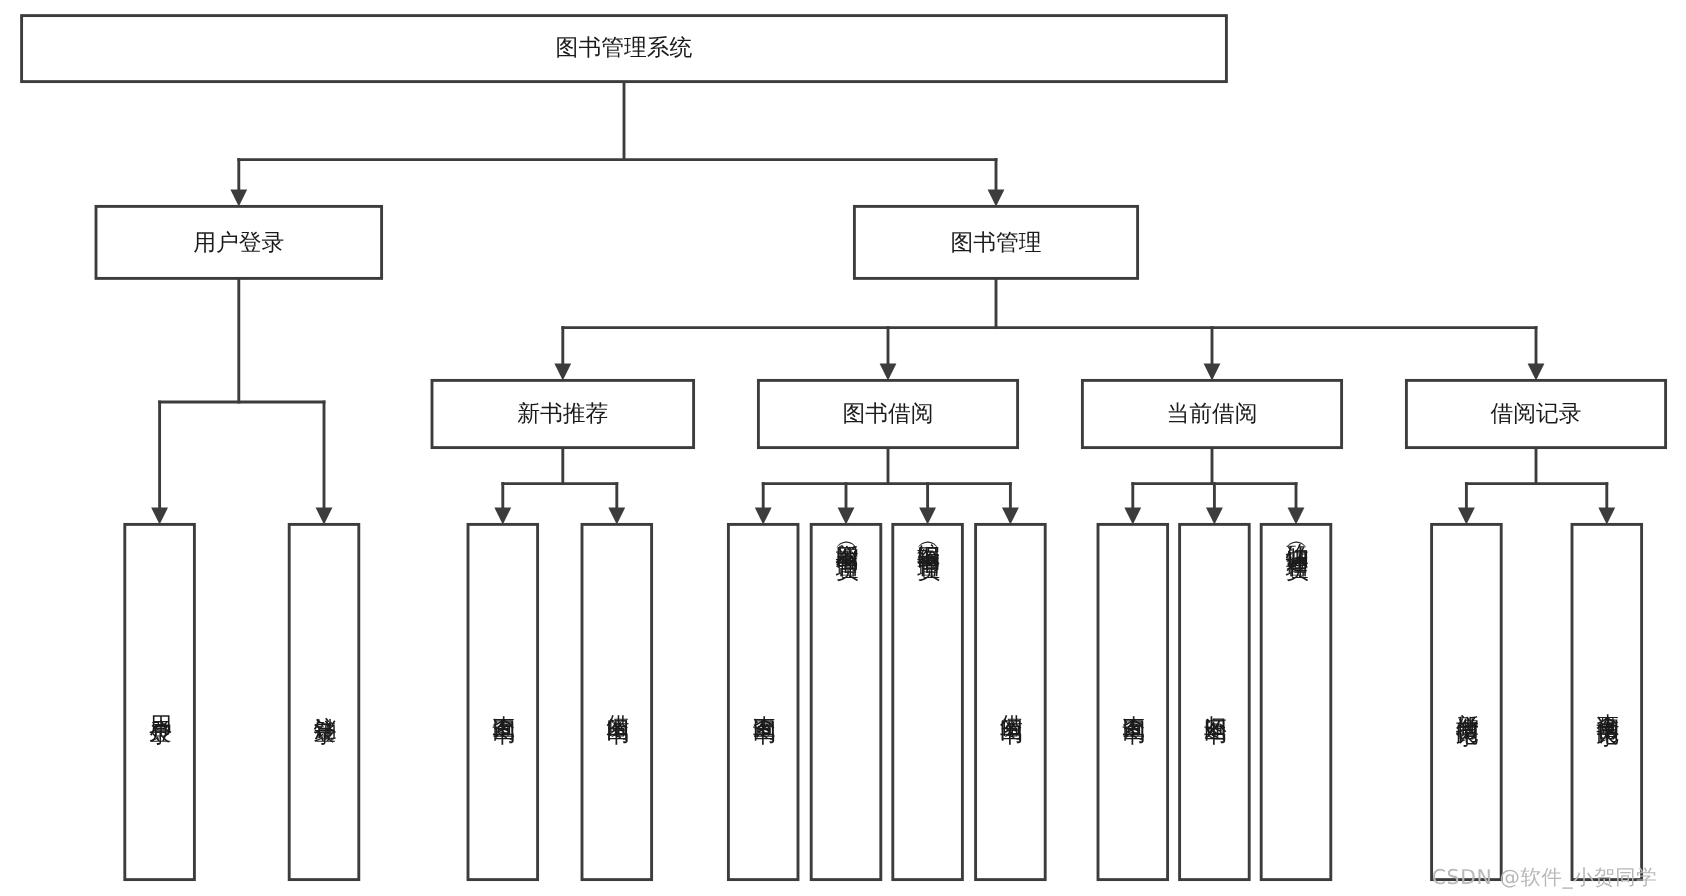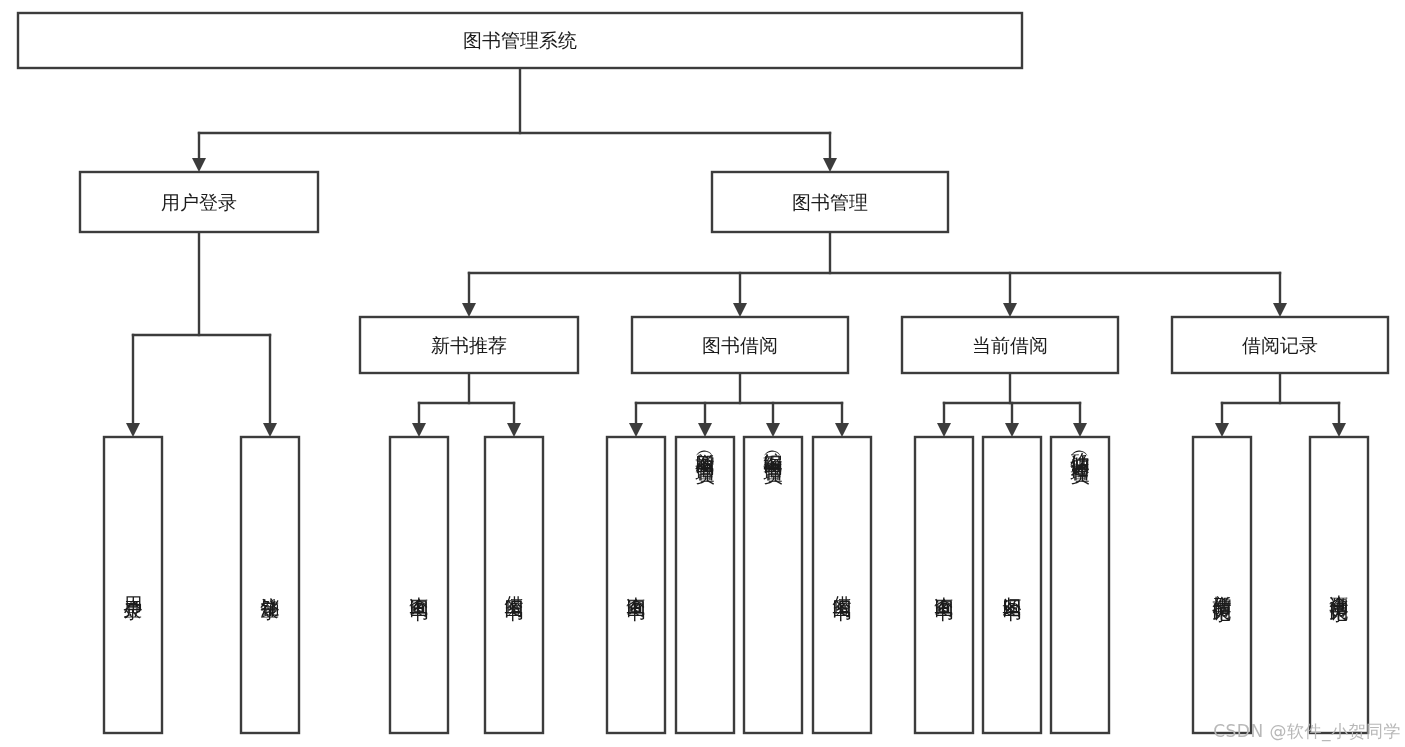--- a/index.html
+++ b/index.html
@@ -60,21 +60,21 @@
     text-orientation: upright;
     font-family: "DejaVu Sans", "Liberation Sans", sans-serif;
     font-size: 19px;
     line-height: 1.15;
     letter-spacing: 2px;
     color: #1b1b1b;
     white-space: nowrap;
   }
   .watermark {
     position: absolute;
-    right: 4px;
+    right: 24px;
     bottom: 4px;
     font-family: "DejaVu Sans", "Liberation Sans", sans-serif;
     font-size: 17px;
     color: #b8b8b8;
     letter-spacing: 0.5px;
     user-select: none;
   }
 </style>
 </head>
 <body>

